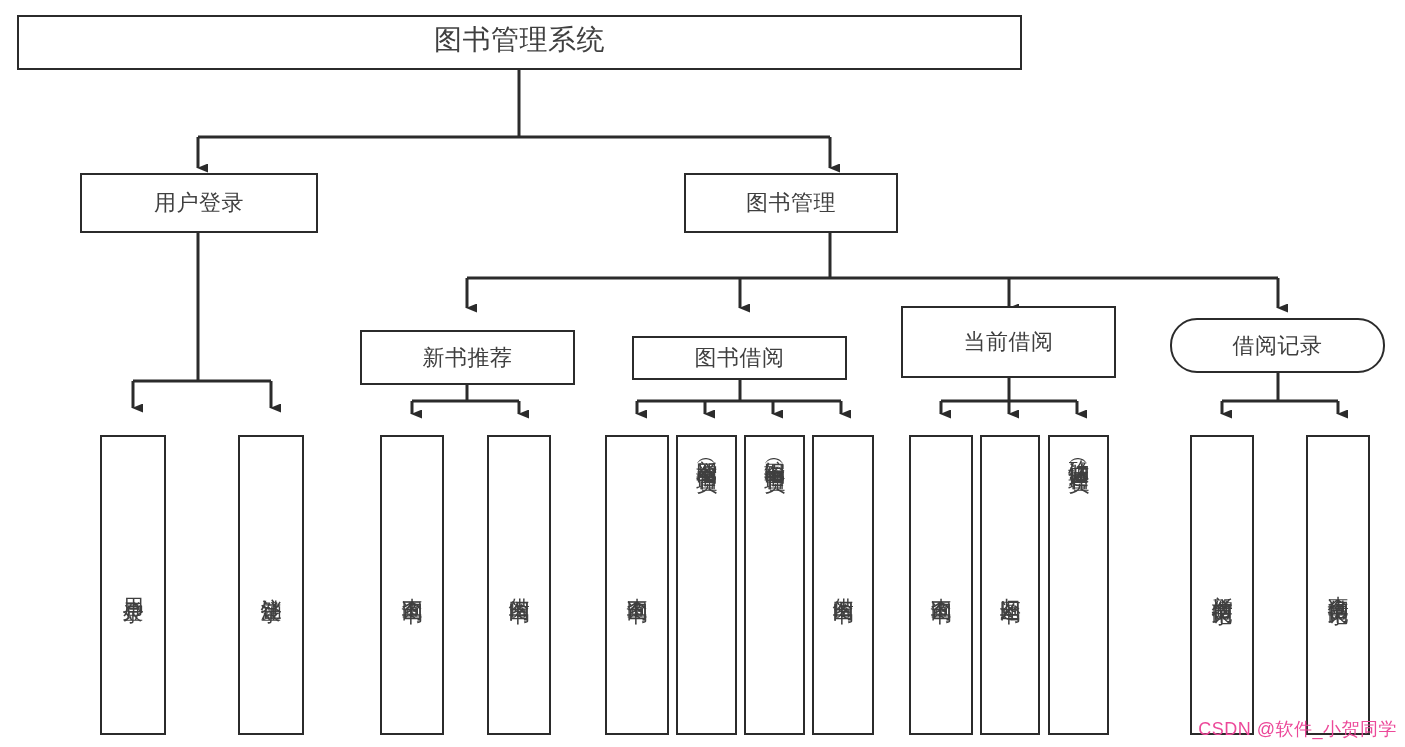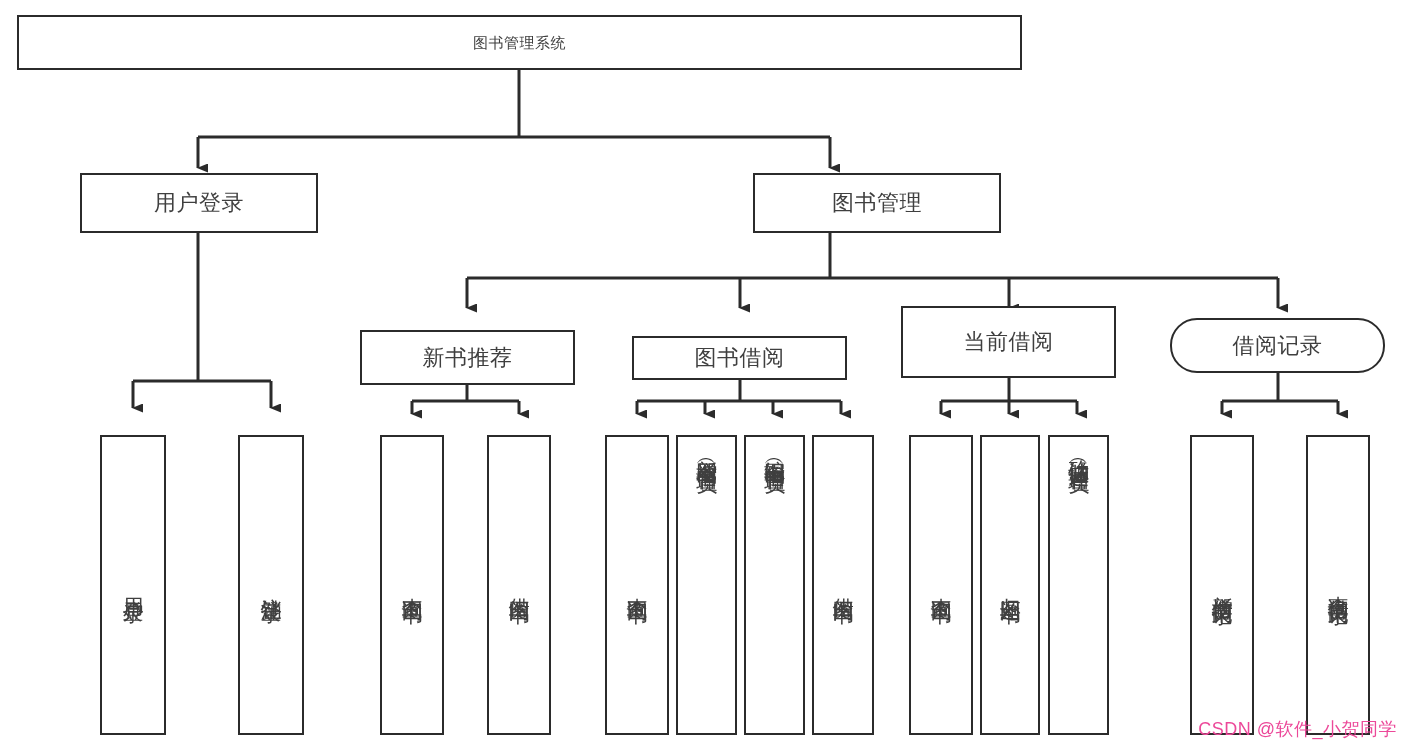--- a/index.html
+++ b/index.html
@@ -30,21 +30,21 @@
     justify-content: center;
     color: #3a3a3a;
   }
   .node-label {
     font-size: 22px;
     line-height: 1.15;
     letter-spacing: 0.5px;
     color: #3f3f3f;
     white-space: nowrap;
   }
-  .node.root .node-label { font-size: 15px; }
+  .node.root .node-label { font-size: 28px; font-family: Liberation Mono, monospace; }
   .node.leaf {
     align-items: flex-start;
     padding-top: 6px;
   }
   .node.leaf .node-label {
     writing-mode: vertical-rl;
     text-orientation: upright;
     font-size: 21px;
     line-height: 1.08;
     letter-spacing: 2px;
@@ -123,21 +123,21 @@
     </g>
   </svg>
 
   <div class="node root" style="left:17px; top:15px; width:1005px; height:55px;">
     <span class="node-label">图书管理系统</span>
   </div>
 
   <div class="node" style="left:80px; top:173px; width:238px; height:60px;">
     <span class="node-label">用户登录</span>
   </div>
-  <div class="node" style="left:753px; top:173px; width:248px; height:60px;align-items:center;">
+  <div class="node" style="left:684px; top:173px; width:214px; height:60px;align-items:center;">
     <span class="node-label">图书管理</span>
   </div>
 
   <div class="node" style="left:360px; top:318px; width:215px; height:55px;margin-top:12px;">
     <span class="node-label">新书推荐</span>
   </div>
   <div class="node" style="left:632px; top:336px; width:215px; height:44px;">
     <span class="node-label">图书借阅</span>
   </div>
   <div class="node" style="left:901px; top:306px; width:215px; height:72px;">

